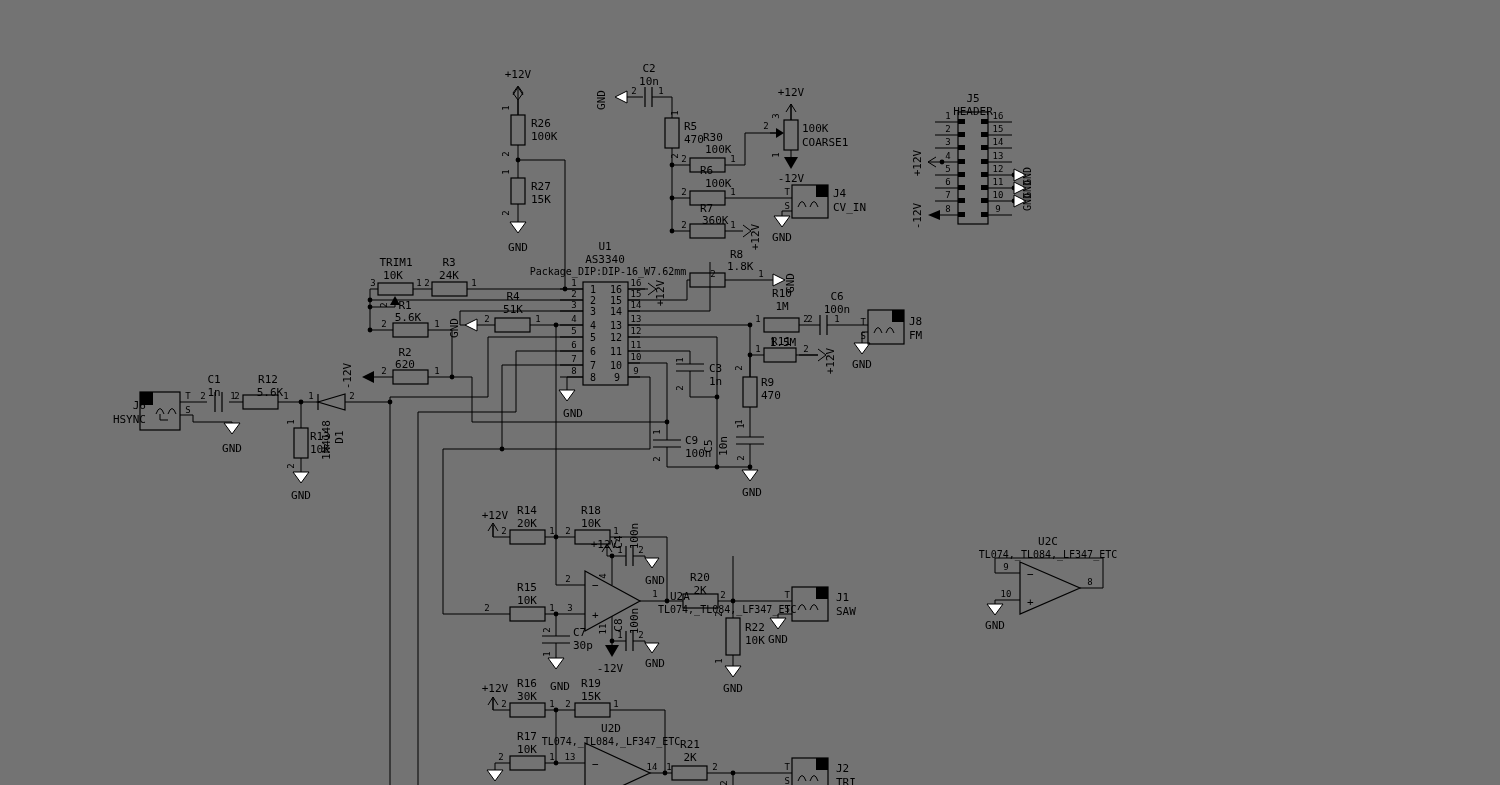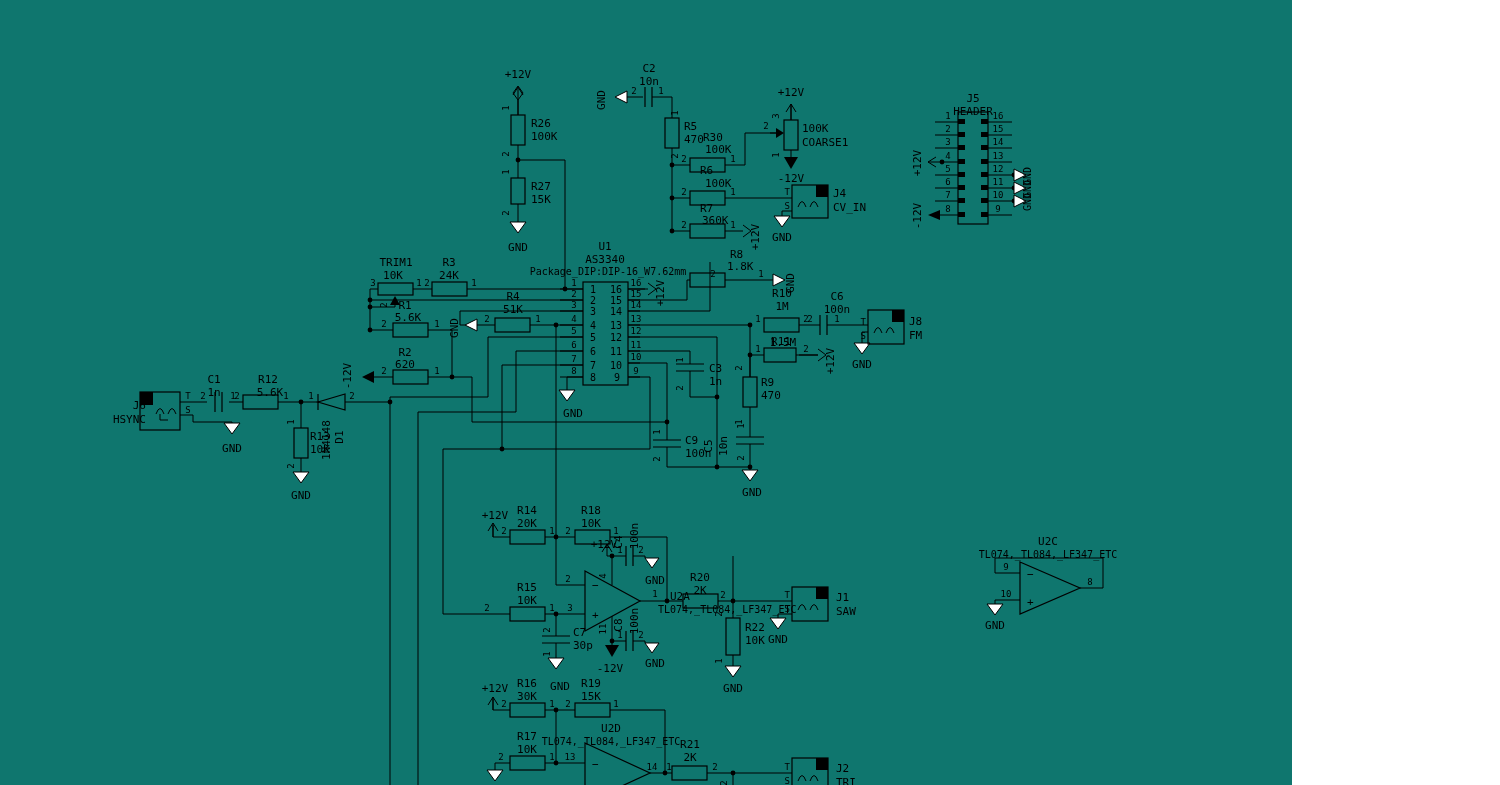--- a/index.html
+++ b/index.html
@@ -1,16 +1,16 @@
 <!DOCTYPE html>
 <html><head>
 <meta charset="utf-8">
 <style>
   html,body{margin:0;padding:0;background:#fff;}
-  #canvas{position:relative;width:1292px;height:785px;background:#0f766e;overflow:hidden;}
+  #canvas{position:relative;width:1500px;height:785px;background:#737373;overflow:hidden;}
   svg{display:block;}
   .w{fill:none;stroke:#000;stroke-width:1;}
   .sym{fill:none;stroke:#000;stroke-width:1.2;}
   .blk{fill:#000;stroke:none;}
   .opn{fill:#fff;stroke:#000;stroke-width:1;}
   text{fill:#000;font-family:"DejaVu Sans Mono",monospace;}
   .t11{font-size:11px;}
   .t9{font-size:9px;}
   .t10{font-size:10px;}
   .tm{text-anchor:middle;}

